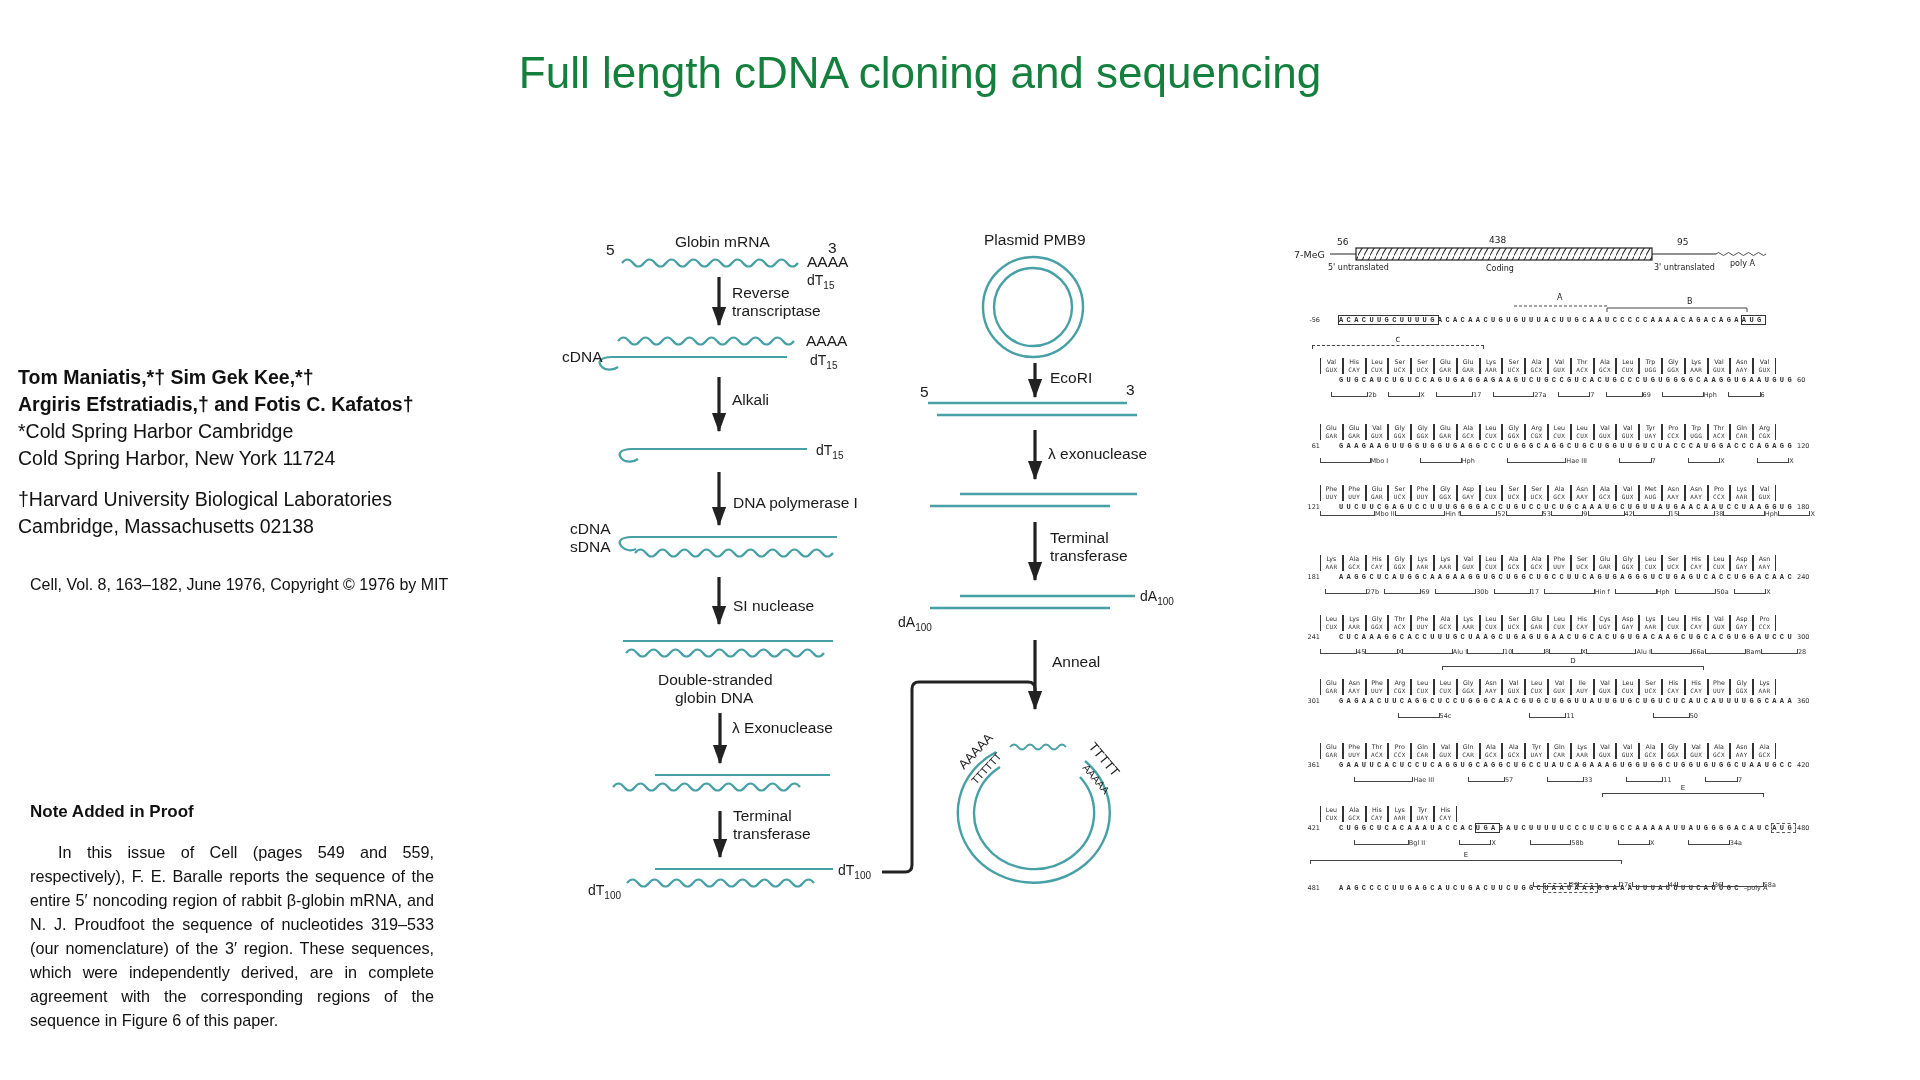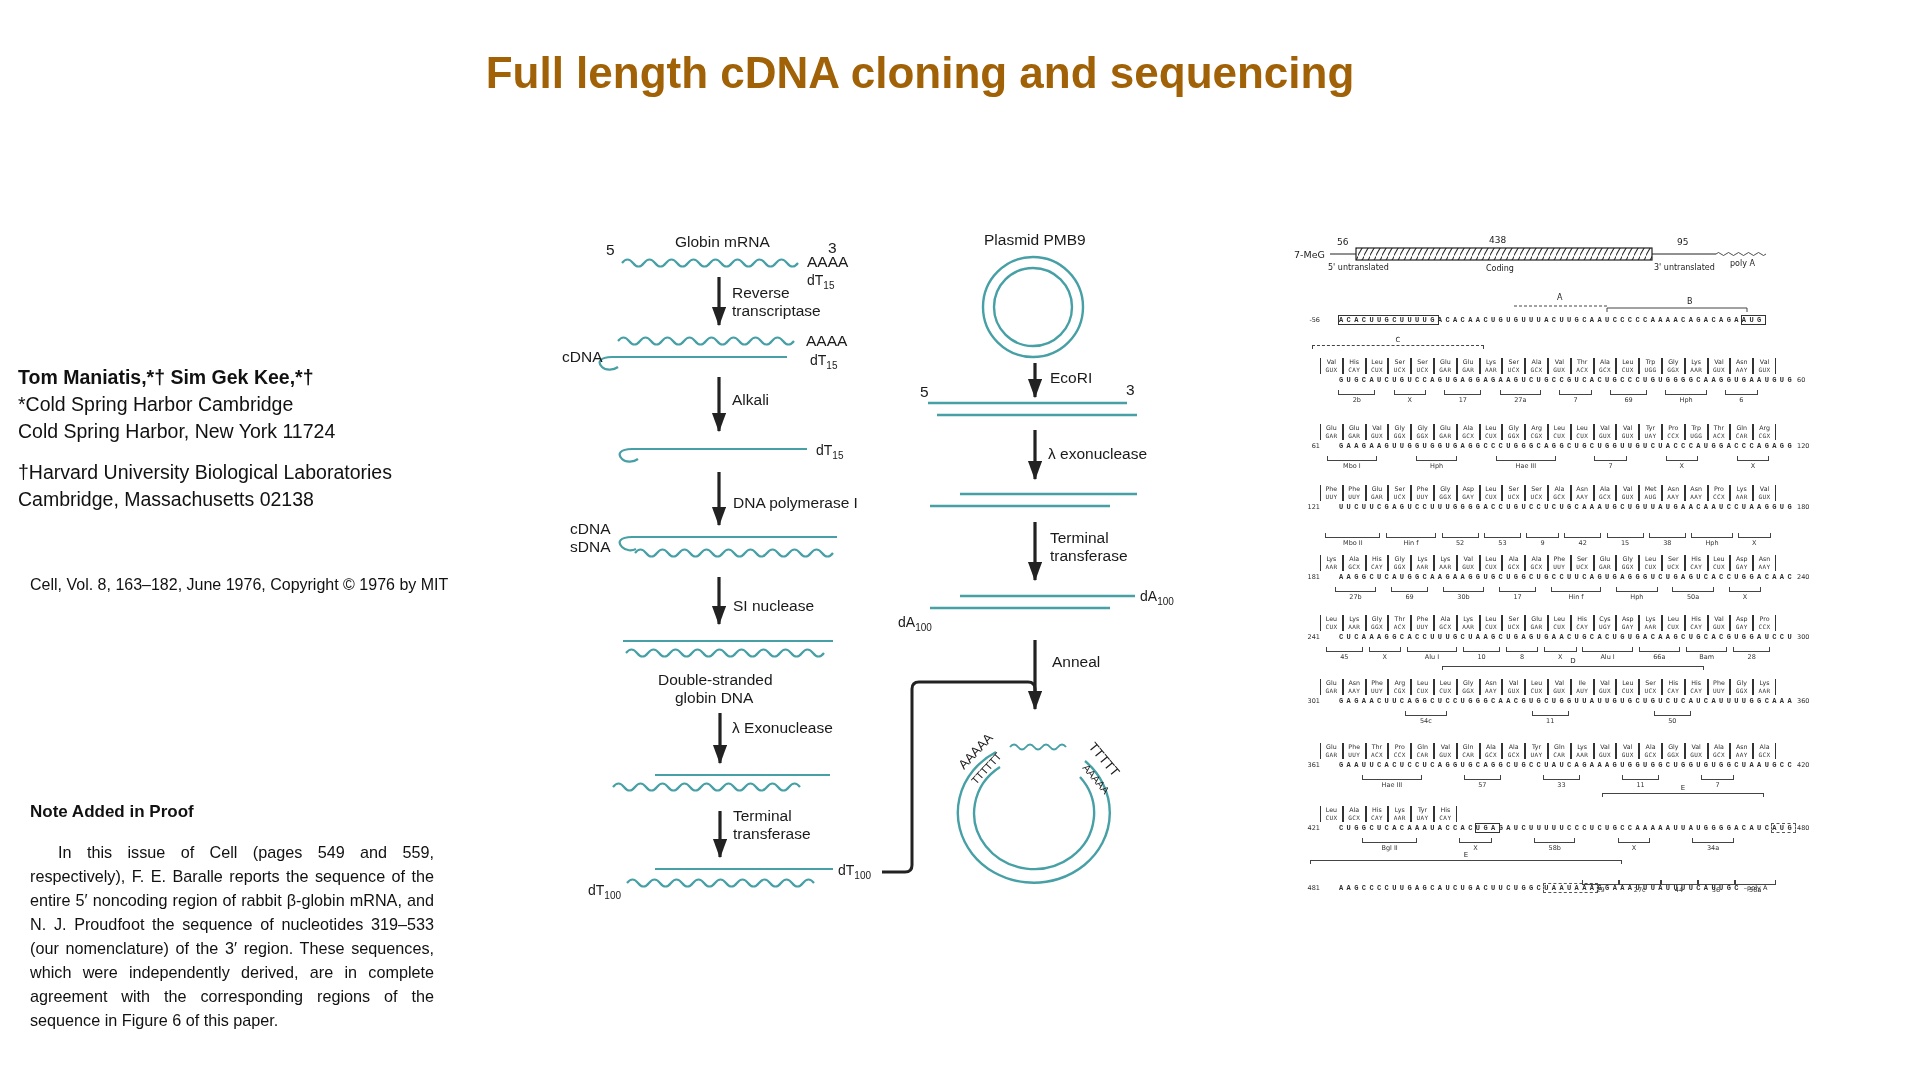--- a/index.html
+++ b/index.html
@@ -1,19 +1,19 @@
 <!DOCTYPE html>
 <html><head>
 <meta charset="utf-8">
 <style>
   html,body{margin:0;padding:0;background:#ffffff;width:1920px;height:1080px;overflow:hidden;
     font-family:"Liberation Sans",sans-serif;color:#111;}
   .canvas{position:relative;width:1920px;height:1080px;background:#fff;}
   .title{position:absolute;left:300px;top:48px;width:1240px;text-align:center;
-    font-size:44px;font-weight:bold;color:#a16207;letter-spacing:0px;}
+    font-size:44px;font-weight:normal;color:#15803d;letter-spacing:0px;}
   .authors{position:absolute;left:18px;top:364px;font-size:19.5px;line-height:27px;}
   .authors .b{font-weight:bold;}
   .authors .gap{height:14px;}
   .citation{position:absolute;left:30px;top:576px;font-size:16px;}
   .note{position:absolute;left:30px;top:802px;width:404px;}
   .note-h{font-weight:bold;font-size:17px;margin-bottom:18px;}
   .note-b{font-size:16.2px;line-height:24px;text-align:justify;margin:0;text-indent:28px;}
   svg text{fill:#1a1a1a;font-family:"Liberation Sans",sans-serif;}
   .flow{position:absolute;left:560px;top:225px;}
   .teal{stroke:#46a0a5;fill:none;}
@@ -30,36 +30,37 @@
   .seq .sdash{outline:0.8px dashed #555;}
   .rows{position:absolute;left:0;top:0;width:516px;height:740px;}
   .crow{position:absolute;left:0;width:516px;}
   .cells{position:absolute;left:28px;top:0;display:flex;}
   .cell{flex:0 0 22.8px;width:22.8px;box-sizing:border-box;border-left:0.8px solid #333;border-right:0.8px solid #333;
     text-align:center;overflow:visible;}
   .aa{font:6.3px "DejaVu Sans",sans-serif;line-height:8px;}
   .dg{font:6px "DejaVu Sans Mono",monospace;letter-spacing:0.4px;line-height:8px;color:#333;}
   .sline{position:absolute;left:0;top:18px;display:flex;align-items:baseline;}
   .frags{position:absolute;left:28px;top:32px;width:456px;display:flex;justify-content:space-evenly;}
-  .frag{display:flex;flex-direction:column;align-items:center;}
+  .frag{display:flex;flex-direction:row;align-items:center;}
   .fbr{height:4px;border-left:1px solid #444;border-right:1px solid #444;border-bottom:1px solid #444;}
   .flab{font:6.5px "DejaVu Sans",sans-serif;color:#333;margin-top:1px;white-space:nowrap;}
   .over{position:absolute;height:3px;border-top:1px solid #444;border-left:1px solid #444;border-right:1px solid #444;}
   .over.dashed{border-top-style:dashed;}
   .over .olab{position:absolute;top:-10px;left:50%;transform:translateX(-50%);font:7px "DejaVu Sans",sans-serif;color:#222;}
 </style>
 </head>
 <body>
 
 <div class="canvas">
 
   <div class="title">Full length cDNA cloning and sequencing</div>
 
   <div class="authors">
     <div class="b">Tom Maniatis,*† Sim Gek Kee,*†</div>
+    <div class="b">Argiris Efstratiadis,† and Fotis C. Kafatos†</div>
     <div>*Cold Spring Harbor Cambridge</div>
     <div>Cold Spring Harbor, New York 11724</div>
     <div class="gap"></div>
     <div>†Harvard University Biological Laboratories</div>
     <div>Cambridge, Massachusetts 02138</div>
   </div>
 
   <div class="citation">Cell, Vol. 8, 163–182, June 1976, Copyright © 1976 by MIT</div>
 
   <div class="note">
@@ -524,21 +525,21 @@
             <div class="cell">
               <div class="aa">Val</div>
               <div class="dg">GUX</div>
             </div>
           </div>
           <div class="sline" style="top: 18px;">
             <span class="seqnum">121</span>
             <span class="seq"><span>UUCUUCGAGUCCUUUGGGGACCUGUCCUCUGCAAAUGCUGUUAUGAACAAUCCUAAGGUG</span></span>
             <span class="seqnumR">180</span>
           </div>
-          <div class="frags" style="top: 48px;">
+          <div class="frags" style="top: 24px;">
             <div class="frag">
               <div class="fbr" style="width: 53px;"></div>
               <div class="flab">Mbo II</div>
             </div>
             <div class="frag">
               <div class="fbr" style="width: 48.5px;"></div>
               <div class="flab">Hin f</div>
             </div>
             <div class="frag">
               <div class="fbr" style="width: 35px;"></div>

